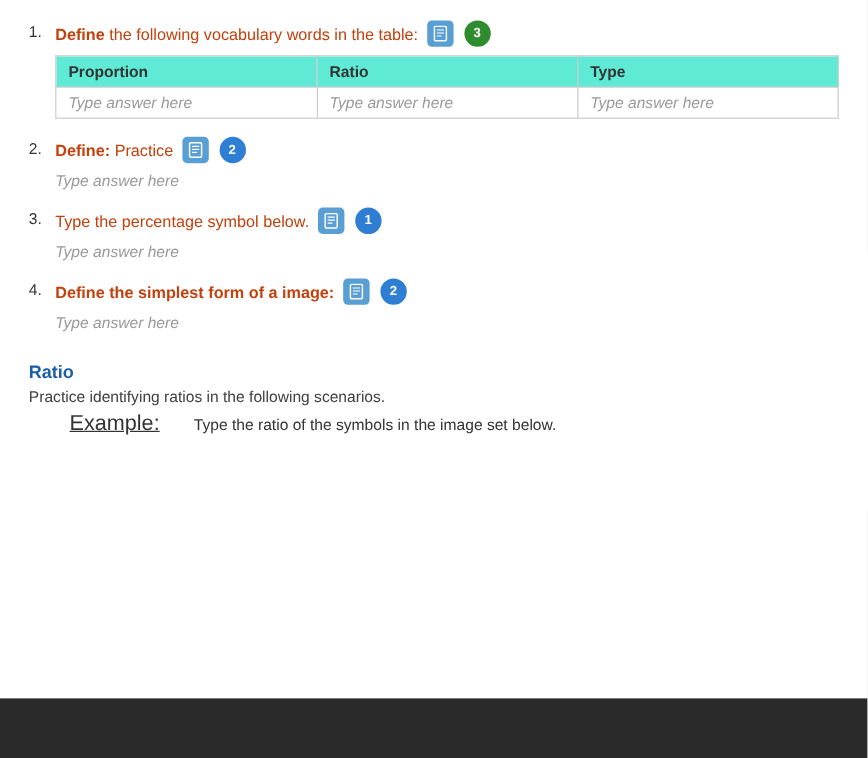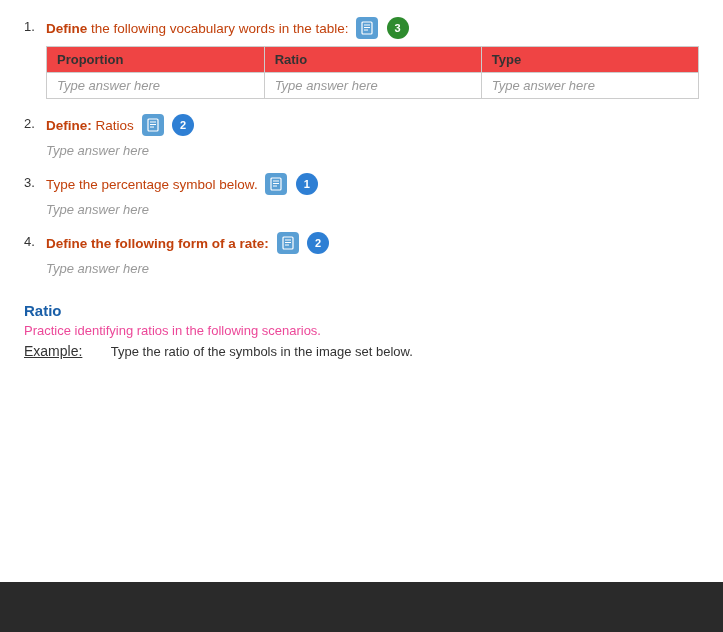--- a/index.html
+++ b/index.html
@@ -69,21 +69,21 @@
     .vocab-table th, .vocab-table td {
       border: 1px solid #ccc;
       padding: 5px 10px;
       font-size: 13px;
       text-align: left;
       background: #fff;
     }
     .vocab-table th {
       font-weight: bold;
       color: #333;
-      background: #ef4444;
+      background: #5eead4;
     }
     .vocab-table td {
       color: #999;
       font-style: italic;
     }
     .vocab-table th:nth-child(1) { width: 220px; }
     .vocab-table th:nth-child(2) { width: 220px; }
     .vocab-table th:nth-child(3) { width: 220px; }
 
     .answer-text {
@@ -114,28 +114,29 @@
       padding-top: 10px;
     }
     .ratios-title {
       font-size: 15px;
       font-weight: bold;
       color: #1a5fa8;
       margin-bottom: 4px;
     }
     .ratios-subtitle {
       font-size: 13px;
-      color: #ec4899;
+      color: #404040;
       margin-bottom: 4px;
     }
     .ratios-example {
-      font-size: 14px;
+      font-size: 18px;
       color: #333;
       text-decoration: underline;
       display: inline;
+      margin-left: 34px;
     }
     .ratios-example-text {
       font-size: 13px;
       color: #333;
       display: inline;
       margin-left: 24px;
     }
 
     .dark-bar {
       background: #2a2a2a;
@@ -185,21 +186,21 @@
       </table>
     </div>
   </div>
 
   <div class="q-row">
     <div class="q-num">2.</div>
     <div class="q-body">
       <div>
         <span class="question-label">
           <strong>Define:</strong>
-          <span> Ratios</span>
+          <span> Practice</span>
         </span>
         <span class="rubric-icon">
           <svg viewBox="0 0 14 14" fill="white" xmlns="http://www.w3.org/2000/svg">
             <rect x="2" y="1" width="10" height="12" rx="1" fill="none" stroke="white" stroke-width="1.2"></rect>
             <line x1="4" y1="4" x2="10" y2="4" stroke="white" stroke-width="1"></line>
             <line x1="4" y1="6.5" x2="10" y2="6.5" stroke="white" stroke-width="1"></line>
             <line x1="4" y1="9" x2="8" y2="9" stroke="white" stroke-width="1"></line>
           </svg>
         </span>
         <span class="badge-icon badge-blue">2</span>
@@ -227,21 +228,21 @@
       </div>
       <div class="answer-text">Type answer here</div>
     </div>
   </div>
 
   <div class="q-row">
     <div class="q-num">4.</div>
     <div class="q-body">
       <div>
         <span class="question-label">
-          <strong>Define the following form of a rate:</strong>
+          <strong>Define the simplest form of a image:</strong>
           <span></span>
         </span>
         <span class="rubric-icon">
           <svg viewBox="0 0 14 14" fill="white" xmlns="http://www.w3.org/2000/svg">
             <rect x="2" y="1" width="10" height="12" rx="1" fill="none" stroke="white" stroke-width="1.2"></rect>
             <line x1="4" y1="4" x2="10" y2="4" stroke="white" stroke-width="1"></line>
             <line x1="4" y1="6.5" x2="10" y2="6.5" stroke="white" stroke-width="1"></line>
             <line x1="4" y1="9" x2="8" y2="9" stroke="white" stroke-width="1"></line>
           </svg>
         </span>

